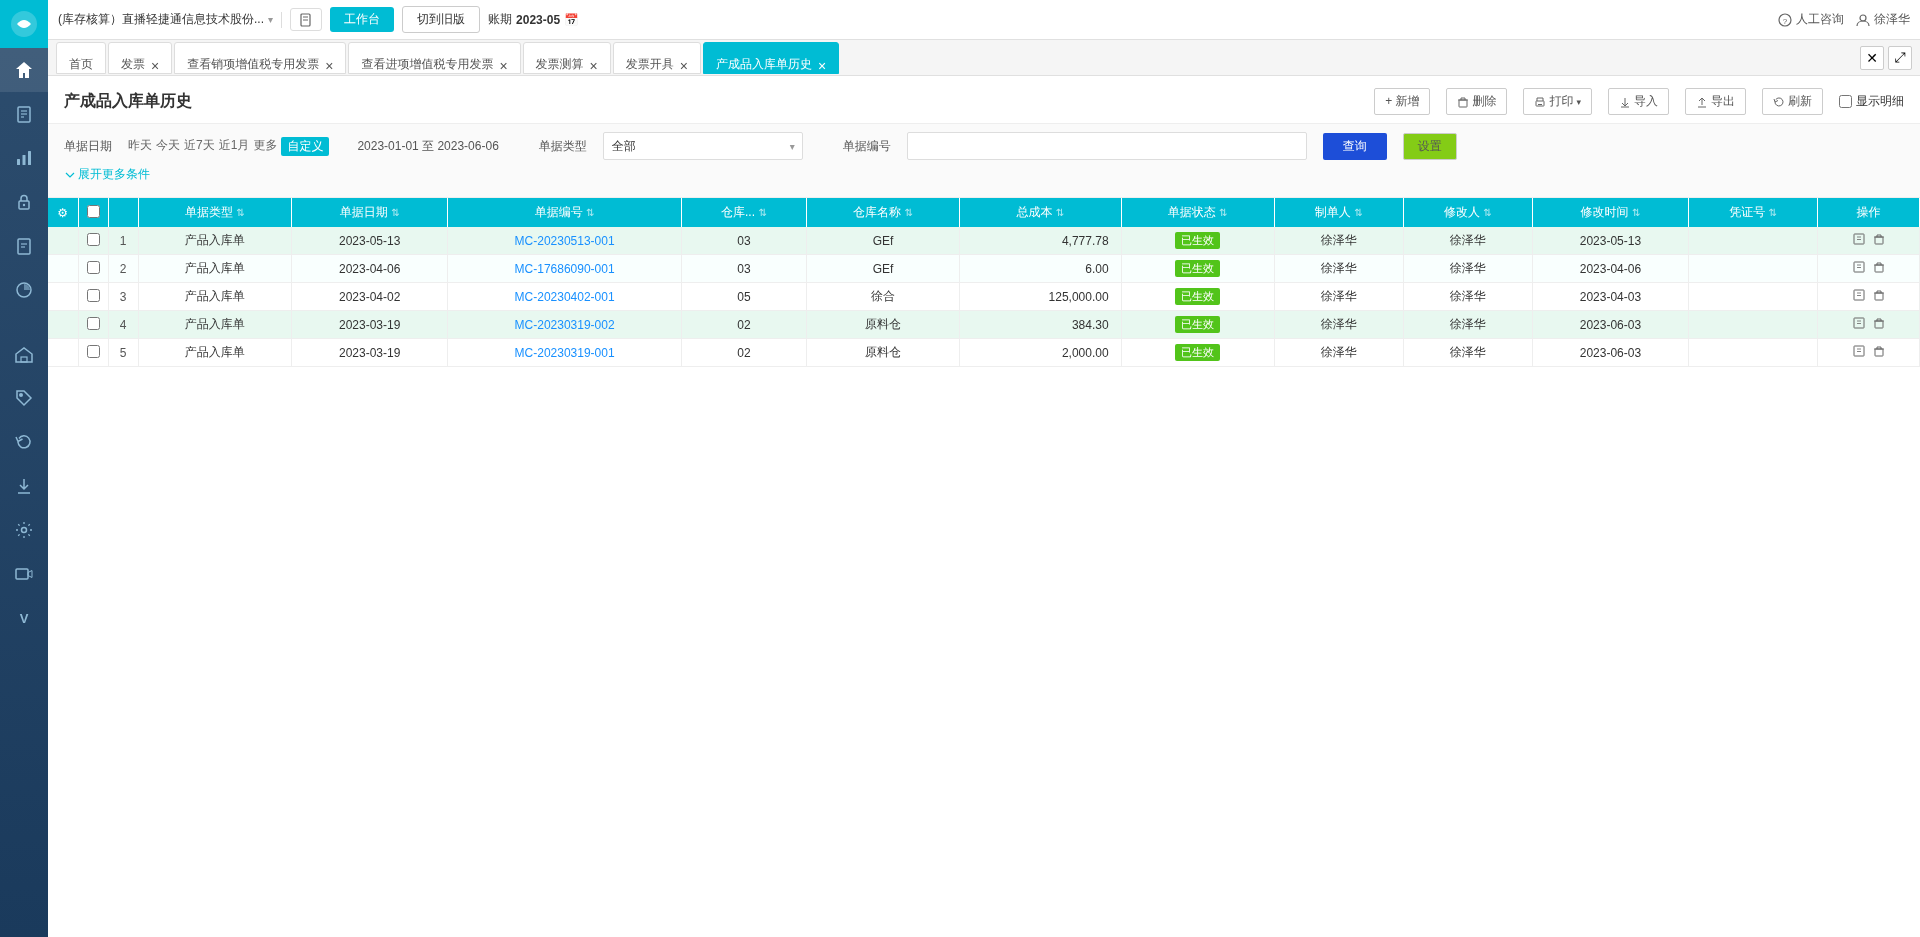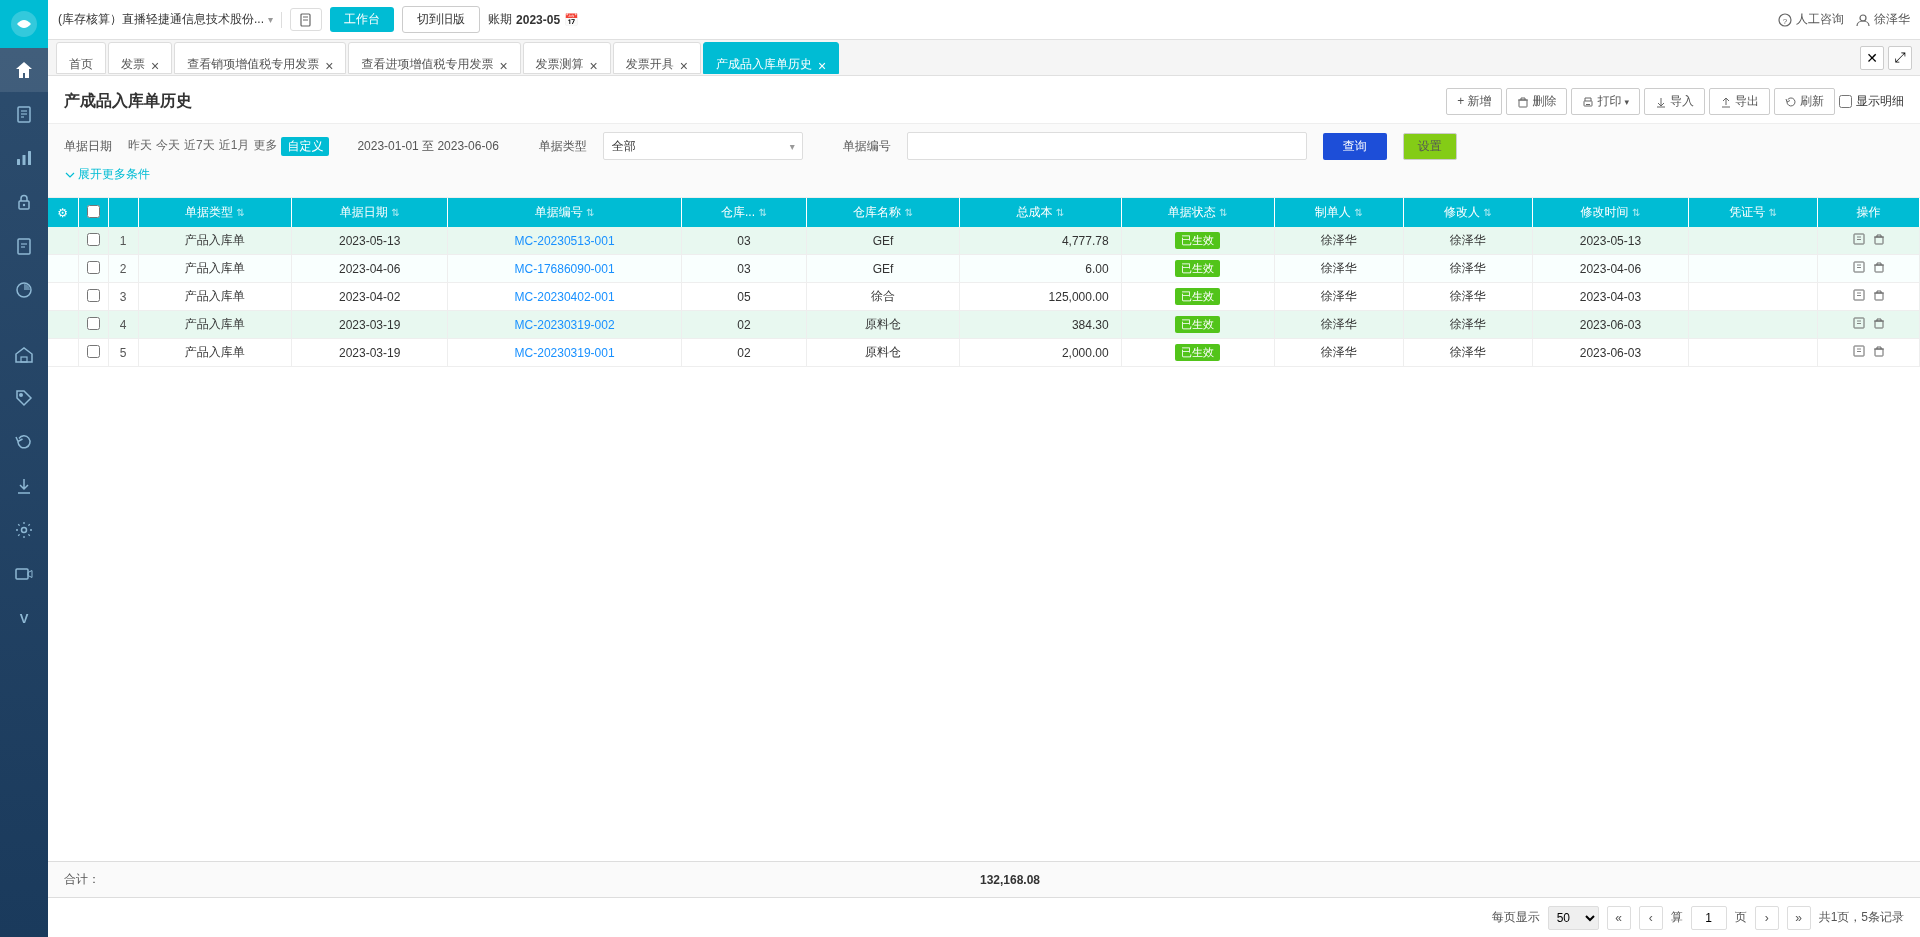--- a/index.html
+++ b/index.html
@@ -33,21 +33,21 @@
     .tab-close { font-size: 14px; line-height: 1; color: inherit; }
     .tabbar-actions { margin-left: auto; display: flex; gap: 4px; }
     .tabbar-action-btn { width: 24px; height: 24px; display: flex; align-items: center; justify-content: center; border: 1px solid #ccc; background: #fff; cursor: pointer; border-radius: 2px; font-size: 14px; }
 
     
     .page-content { flex: 1; background: #fff; overflow: hidden; display: flex; flex-direction: column; }
 
     
     .page-header { padding: 12px 16px 8px; display: flex; align-items: center; justify-content: space-between; }
     .page-title { font-size: 16px; font-weight: bold; color: #333; }
-    .header-actions { display: flex; gap: 4px; align-items: center; }
+    .header-actions { display: flex; gap: 16px; align-items: center; }
     .action-btn { padding: 4px 10px; font-size: 12px; border: 1px solid #ccc; background: #fff; cursor: pointer; border-radius: 2px; display: flex; align-items: center; gap: 3px; color: #555; }
 
     
     .filter-area { padding: 8px 16px; background: #fafafa; border-top: 1px solid #eee; border-bottom: 1px solid #eee; }
     .filter-row { display: flex; align-items: center; gap: 16px; flex-wrap: wrap; margin-bottom: 6px; }
     .filter-label { font-size: 12px; color: #555; white-space: nowrap; }
     .filter-date-shortcuts { display: flex; gap: 4px; }
     .date-shortcut { font-size: 12px; color: #666; cursor: pointer; }
     .date-shortcut.more { color: #666; }
     .date-shortcut.custom { background: #00bcd4; color: #fff; padding: 1px 6px; border-radius: 2px; }
@@ -535,36 +535,16 @@
                       <path d="M2 5h10M5 5V3h4v2" stroke="#666" stroke-width="1"></path>
                     </svg>
           </span>
         </div>
       </td>
     </tr>
           </tbody>
       </table>
     </div>
 
-    <div class="table-footer">
-      <span class="total-label">合计：</span>
-      <span class="total-value">132,168.08</span>
-    </div>
-
-    <div class="pagination">
-      <span class="page-size-label">每页显示</span>
-      <select class="page-size-select">
-        <option>20</option>
-        <option selected="">50</option>
-        <option>100</option>
-      </select>
-      <button class="page-nav-btn">«</button>
-      <button class="page-nav-btn">‹</button>
-      <span style="color:#555;">算</span>
-      <input class="page-input" type="text" value="1" style="">
-      <span style="color:#555;">页</span>
-      <button class="page-nav-btn">›</button>
-      <button class="page-nav-btn">»</button>
-      <span class="page-total">共1页，5条记录</span>
-    </div>
+
 
   </div>
 </div>
 
 </body></html>

